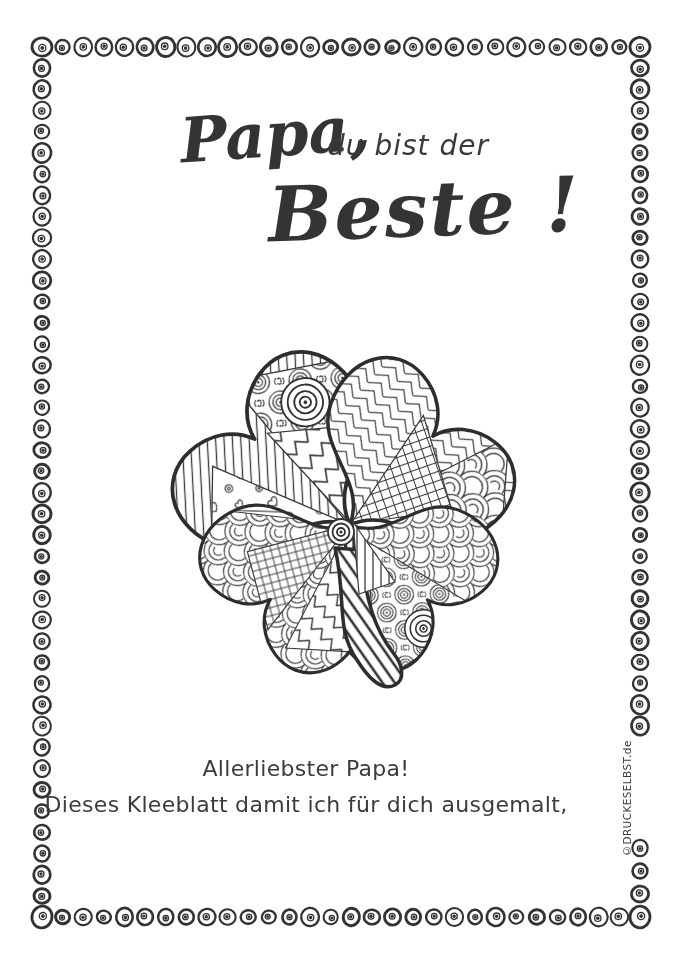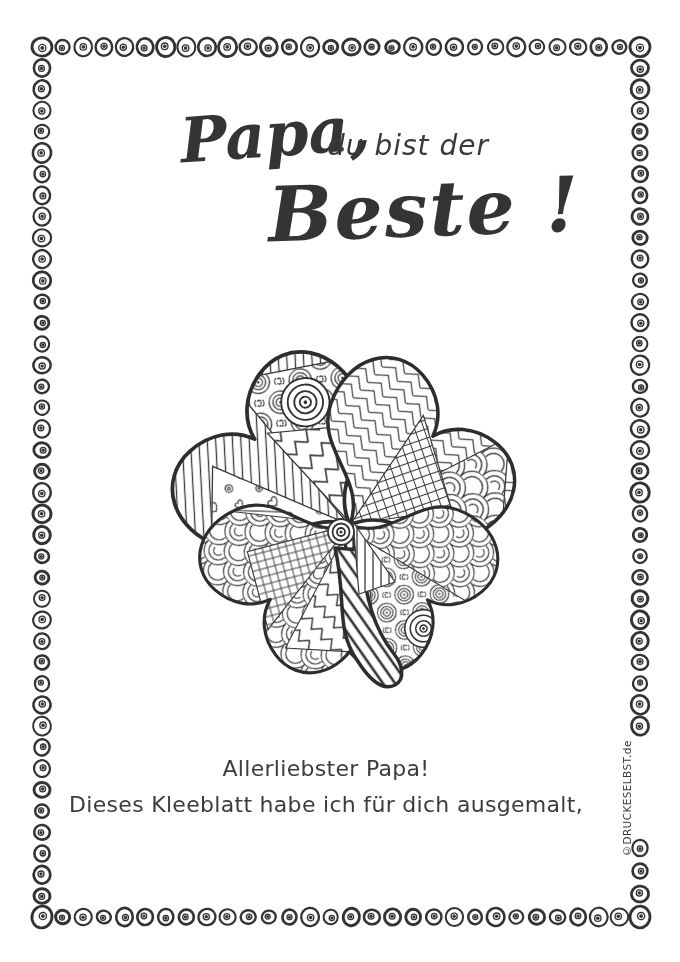--- a/index.html
+++ b/index.html
@@ -25,21 +25,21 @@
   .title-mid{
     position:absolute;left:327px;top:129px;font-size:28px;color:#3a3a3a;
     font-family:"DejaVu Sans",sans-serif;letter-spacing:1px;font-style:italic;
   }
   .title-beste{position:absolute;left:268px;top:172px;font-size:76px;transform:rotate(-2deg);letter-spacing:2px;}
   
   .clover{position:absolute;left:145px;top:300px;width:395px;height:400px;}
   
   .message{
     position:absolute;left:0;top:751px;width:612px;text-align:center;
-    font-size:22px;line-height:36px;color:#3c3c3c;letter-spacing:.3px;padding-left:20px;
+    font-size:22px;line-height:36px;color:#3c3c3c;letter-spacing:.3px;
   }
 </style>
 </head>
 <body>
 
 <div class="page">
 
   <svg class="border-svg" viewBox="0 0 680 962" aria-hidden="true">
       <g>
         <ellipse cx="42" cy="47" rx="10.0" ry="9.2" transform="rotate(3 42 47)" fill="none" stroke="#333333" stroke-width="2.8"></ellipse>
@@ -854,18 +854,18 @@
     <g fill="none" stroke="#333" stroke-width="1.8">
       <circle cx="196" cy="232" r="13" fill="#fff"></circle>
       <circle cx="196" cy="232" r="8.5"></circle>
         <circle cx="196" cy="232" r="4"></circle>
     </g>
     <circle cx="196" cy="232" r="1.5" fill="#333"></circle>
   </svg>
 
   <div class="message">
     <div>Allerliebster Papa!</div>
-    <div>Dieses Kleeblatt habe ich für dich ausgemalt,</div>
+    <div>Dieses Kleeblatt damit ich für dich ausgemalt,</div>
   </div>
 
   <div class="watermark">©DRUCKESELBST.de</div>
 
 </div>
 
 </body></html>

